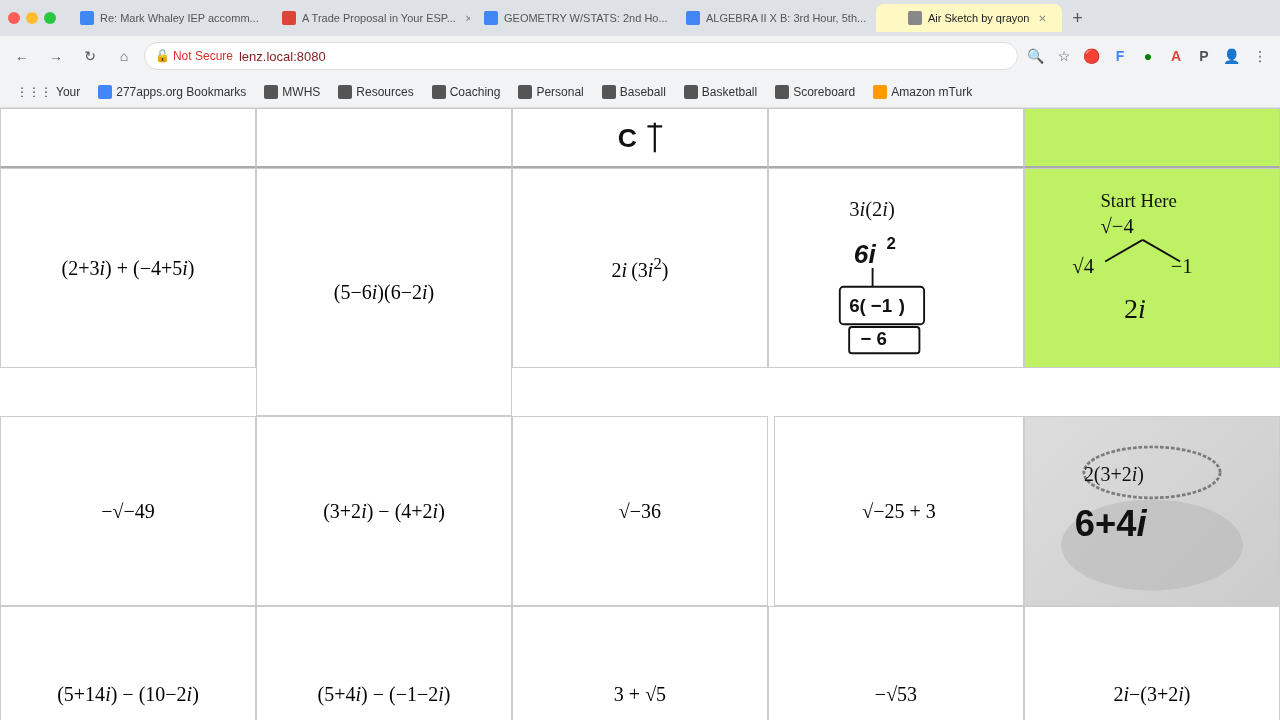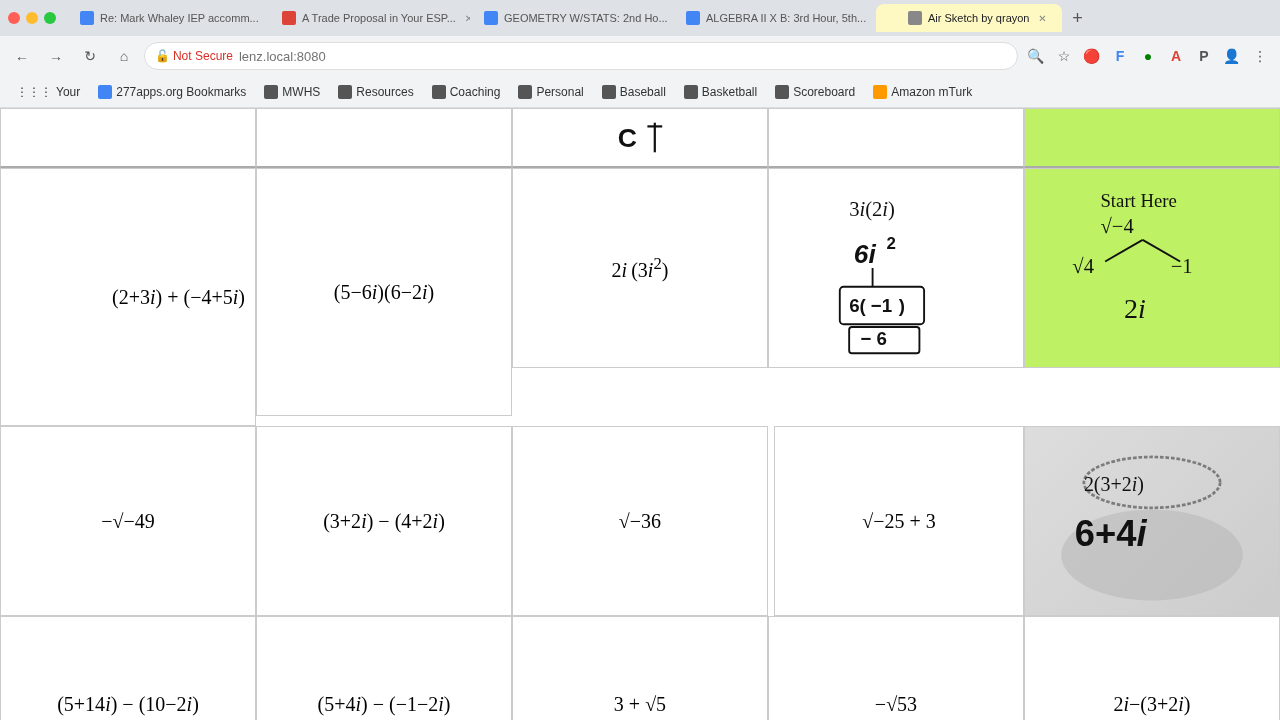--- a/index.html
+++ b/index.html
@@ -120,21 +120,21 @@
 
     .not-secure {
       display: flex;
       align-items: center;
       gap: 3px;
       color: #d93025;
       font-size: 12px;
     }
 
     .url-text {
-      color: #737373;
+      color: #7f1d1d;
       font-size: 13px;
     }
 
     .nav-icons {
       display: flex;
       align-items: center;
       gap: 4px;
     }
 
     .nav-icon {
@@ -347,21 +347,21 @@
     <div class="cell" style="min-height:60px; max-height:60px; border-bottom:2px solid #aaa;">
       <svg width="80" height="50" viewBox="0 0 80 50">
         <text x="10" y="38" font-family="Arial" font-size="36" font-weight="bold" fill="#111">C</text>
         <line x1="50" y1="10" x2="70" y2="10" stroke="#111" stroke-width="3"></line>
         <line x1="60" y1="5" x2="60" y2="45" stroke="#111" stroke-width="3"></line>
       </svg>
     </div>
     <div class="cell" style="min-height:60px; max-height:60px; border-bottom:2px solid #aaa;"></div>
     <div class="cell highlighted" style="min-height:60px; max-height:60px; border-bottom:2px solid #aaa;"></div>
 
-    <div class="cell" style="height:258px;justify-content:flex-end;">
+    <div class="cell" style="height:200px;">
       <div class="math-text">
         (2+3<em>i</em>) + (−4+5<em>i</em>)
       </div>
     </div>
 
     <div class="cell" style="height:248px;">
       <div class="math-text">
         (5−6<em>i</em>)(6−2<em>i</em>)
       </div>
     </div>

